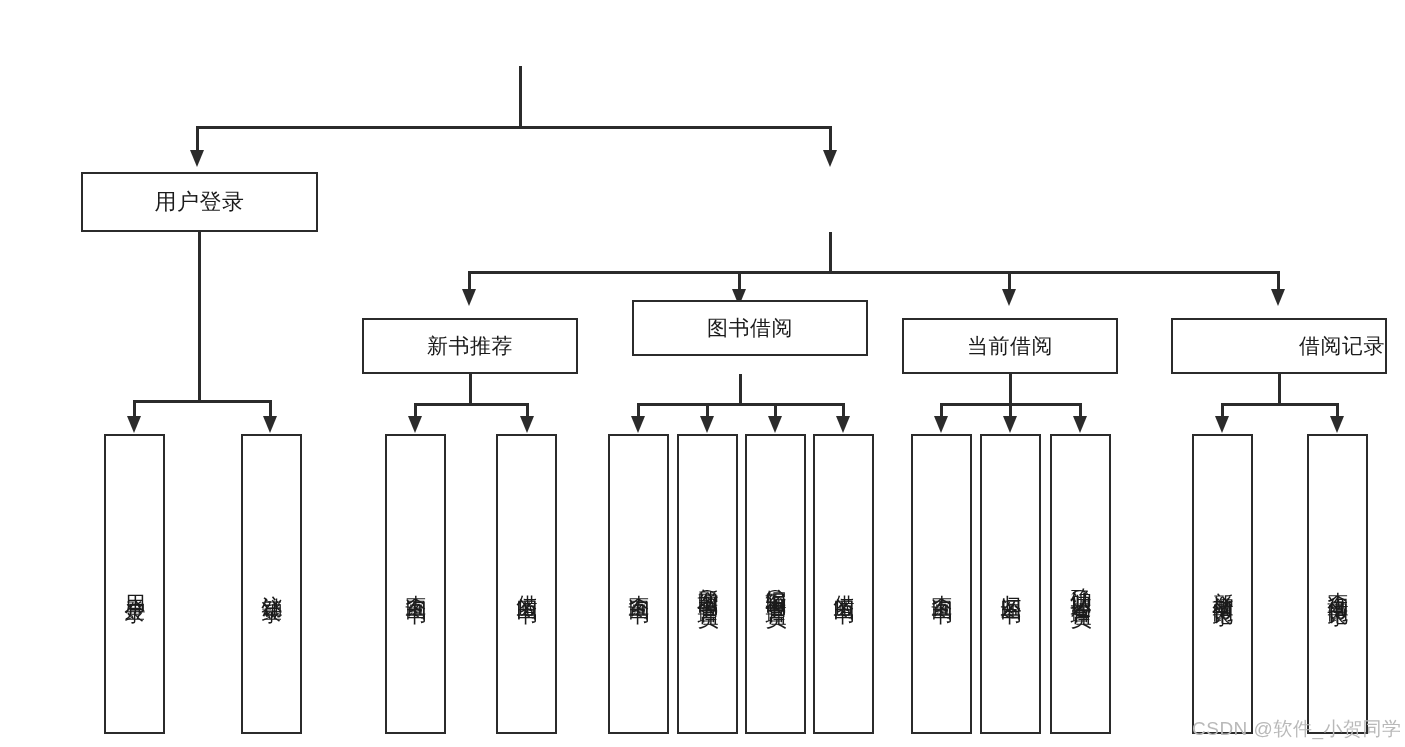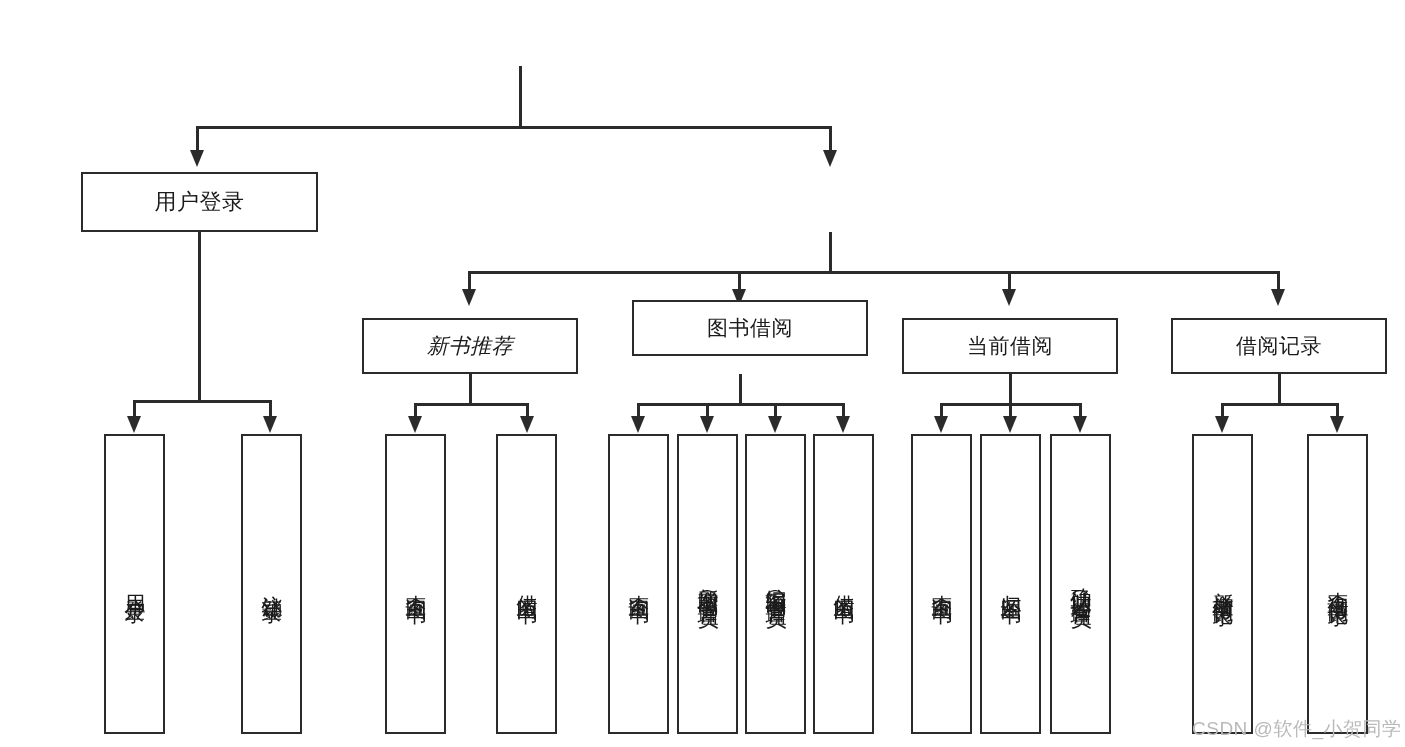--- a/index.html
+++ b/index.html
@@ -112,30 +112,30 @@
   <div class="conn hline" style="left:468px; top:271px; width:811px; height:2.5px;"></div>
   <div class="conn vline" style="left:468px; top:271px; width:2.5px; height:20px;"></div>
   <div class="arrow" style="left:462px; top:289px;"></div>
   <div class="conn vline" style="left:738px; top:271px; width:2.5px; height:20px;"></div>
   <div class="arrow" style="left:732px; top:289px;"></div>
   <div class="conn vline" style="left:1008px; top:271px; width:2.5px; height:20px;"></div>
   <div class="arrow" style="left:1002px; top:289px;"></div>
   <div class="conn vline" style="left:1277px; top:271px; width:2.5px; height:20px;"></div>
   <div class="arrow" style="left:1271px; top:289px;"></div>
 
-  <div class="node level3" style="left:362px; top:318px; width:216px; height:56px;font-style:italic;">
+  <div class="node level3" style="left:362px; top:318px; width:216px; height:56px;">
     <span>新书推荐</span>
   </div>
   <div class="node level3" style="left:632px; top:300px; width:236px; height:56px;">
     <span>图书借阅</span>
   </div>
   <div class="node level3" style="left:902px; top:318px; width:216px; height:56px;">
     <span>当前借阅</span>
   </div>
-  <div class="node level3" style="left:1171px; top:318px; width:216px; height:56px;">
+  <div class="node level3" style="left:1171px; top:318px; width:216px; height:56px;justify-content:flex-end;">
     <span>借阅记录</span>
   </div>
 
   <div class="conn vline" style="left:469px; top:374px; width:2.5px; height:31px;"></div>
   <div class="conn hline" style="left:414px; top:403px; width:114px; height:2.5px;"></div>
   <div class="conn vline" style="left:414px; top:403px; width:2.5px; height:15px;"></div>
   <div class="arrow" style="left:408px; top:416px;"></div>
   <div class="conn vline" style="left:526px; top:403px; width:2.5px; height:15px;"></div>
   <div class="arrow" style="left:520px; top:416px;"></div>
 

